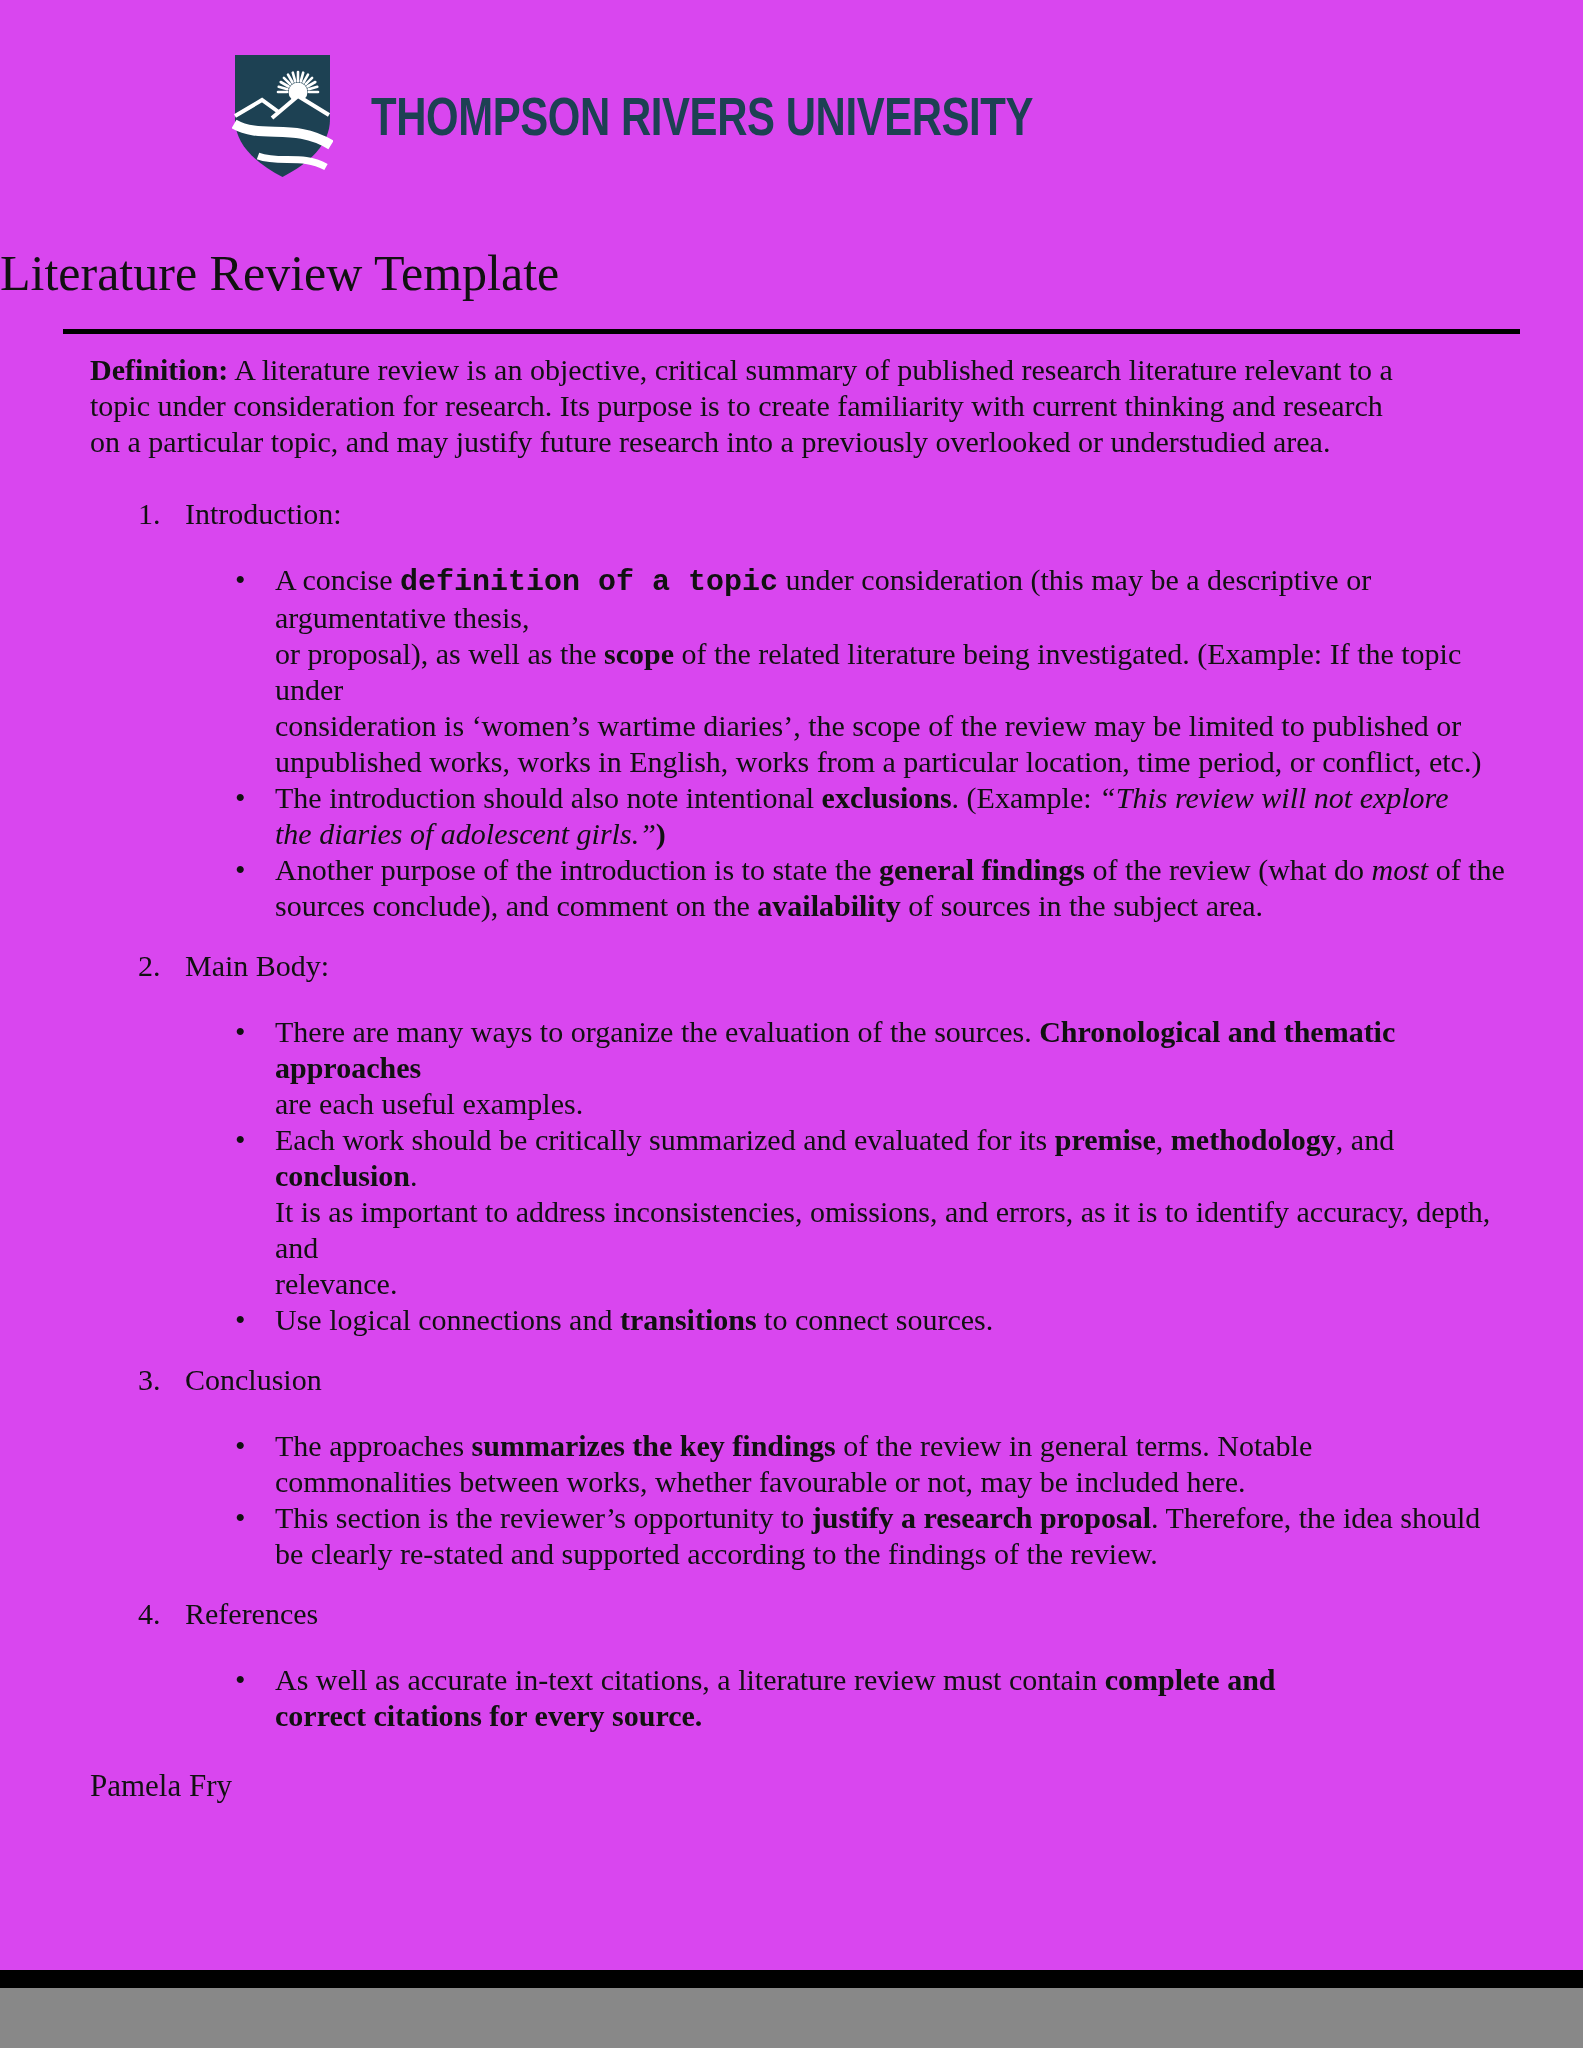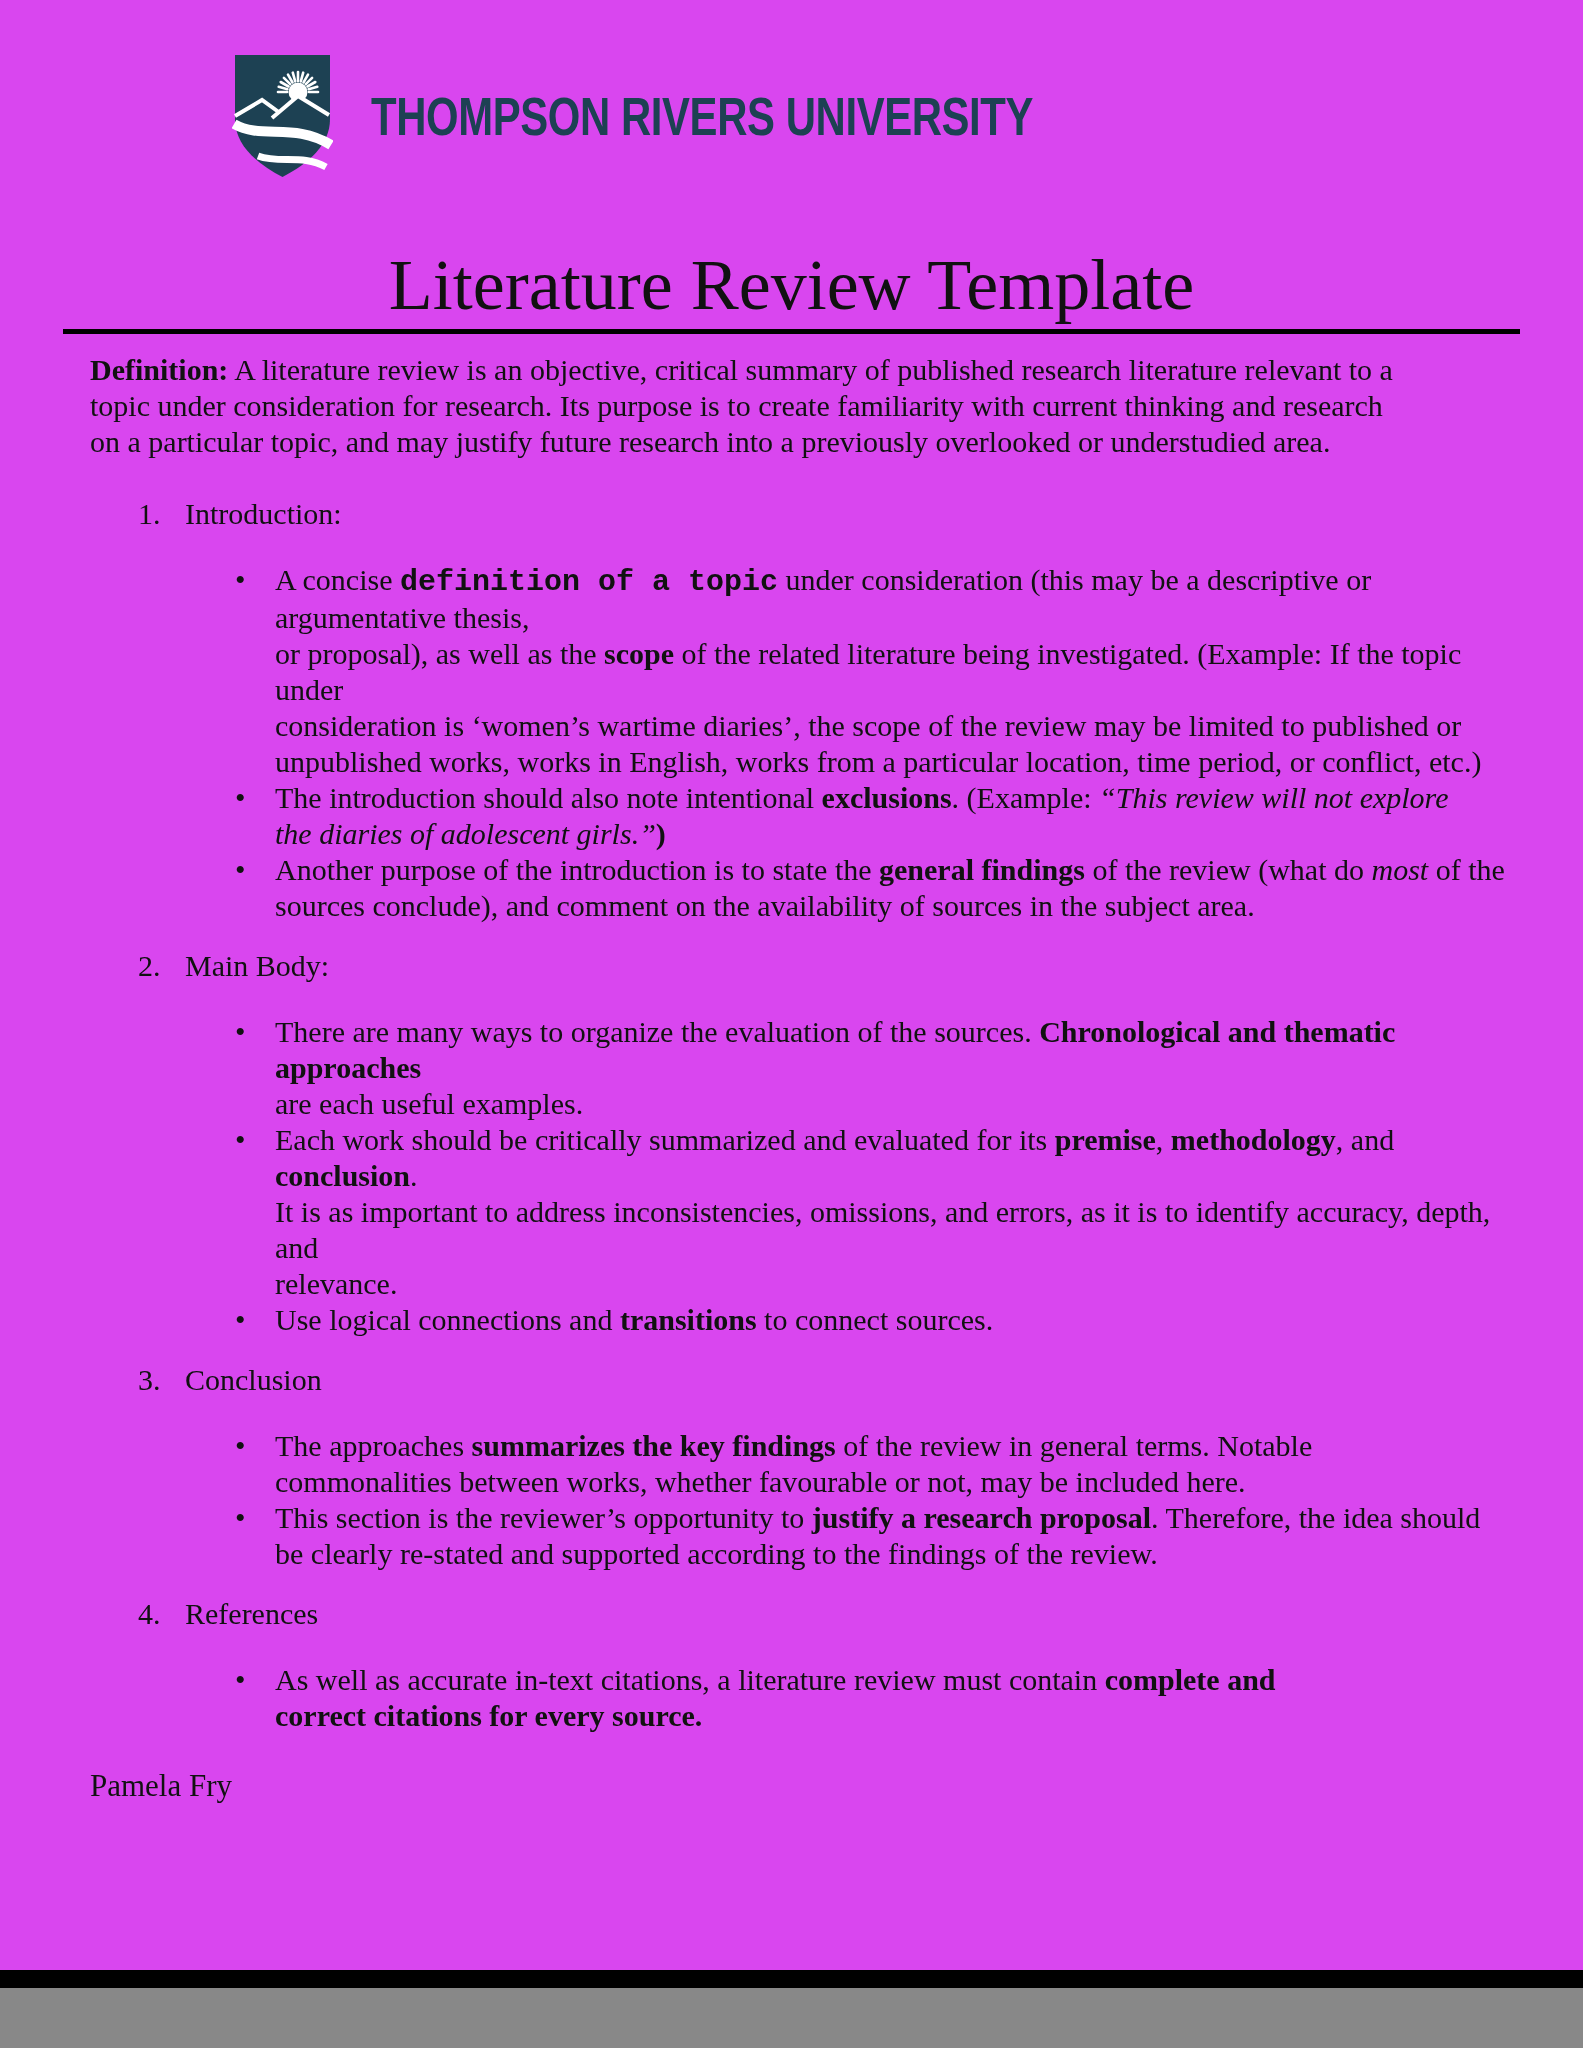--- a/index.html
+++ b/index.html
@@ -20,21 +20,21 @@
     font-family:"Liberation Sans",sans-serif; font-weight:bold;
     font-size:53px; letter-spacing:-0.5px; color:var(--brand);
     transform:scaleX(0.79); transform-origin:left center; white-space:nowrap;
   }
   .writing-centre{
     position:absolute; top:189px; left:0; width:100%;
     text-align:center; font-weight:bold; font-size:33px;
   }
   .doc-title{
     position:absolute; top:244px; left:0; width:100%;
-    text-align:center; font-size:72px; font-weight:normal;
+    text-align:left; font-size:50px; font-weight:normal;
   }
   .rule{
     position:absolute; top:329px; left:63px; right:63px; height:5px;
     background:#000;
   }
   
   .content{
     position:absolute; top:352px; left:90px; right:50px;
     font-size:30px; line-height:36px;
   }
@@ -116,21 +116,21 @@
 
   <div class="bullet">
     <span class="dot">•</span>
     <span class="btext"><span>The introduction should also note intentional </span><span style="font-weight: bold;">exclusions</span><span>. (Example: </span><span style="font-style: italic;">“This review will not explore
 the diaries of adolescent girls.”</span><span style="font-weight: bold;">)</span></span>
   </div>
 
   <div class="bullet">
     <span class="dot">•</span>
     <span class="btext"><span>Another purpose of the introduction is to state the </span><span style="font-weight: bold;">general findings</span><span> of the review (what do </span><span style="font-style: italic;">most</span><span> of the
-sources conclude), and comment on the </span><span style="font-weight: normal;">availability</span><span> of sources in the subject area.</span></span>
+sources conclude), and comment on the </span><span style="font-weight: bold;">availability</span><span> of sources in the subject area.</span></span>
   </div>
 </div>
   </div>
 
   <div>
     <div class="section-head">
       <span class="sec-num">2.</span>
       <span class="sec-label">Main Body:</span>
     </div>
     <div class="bullets">

